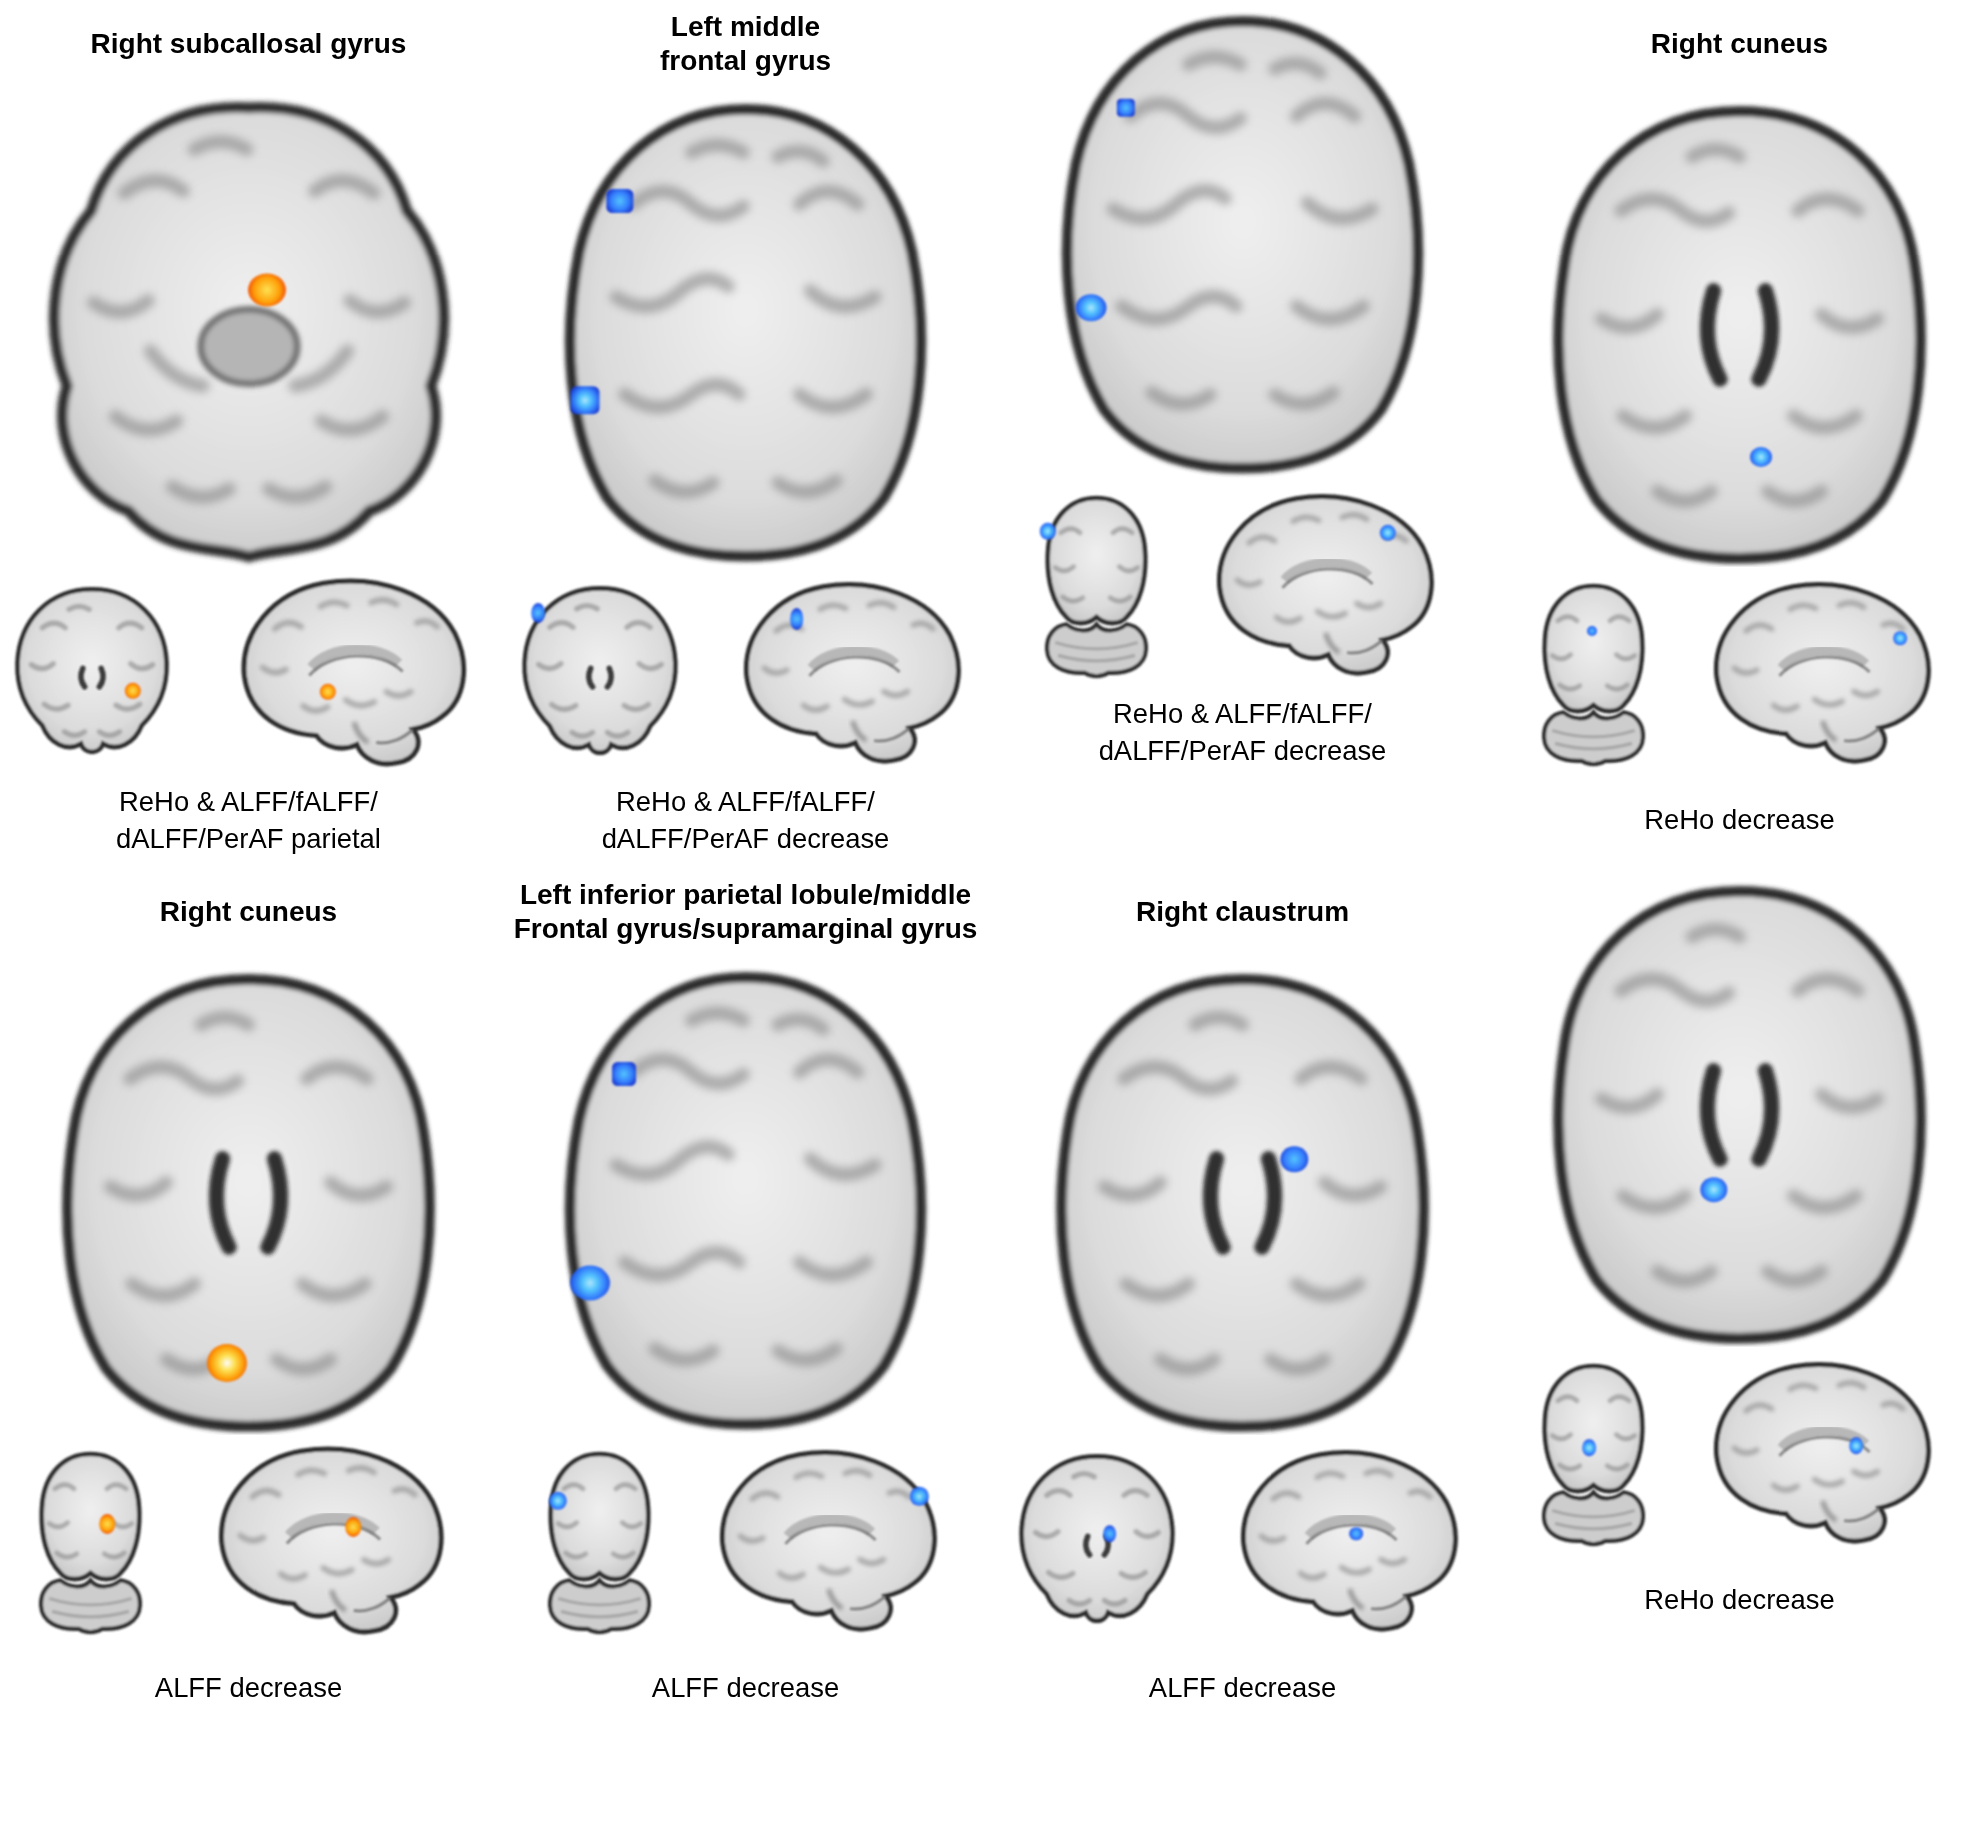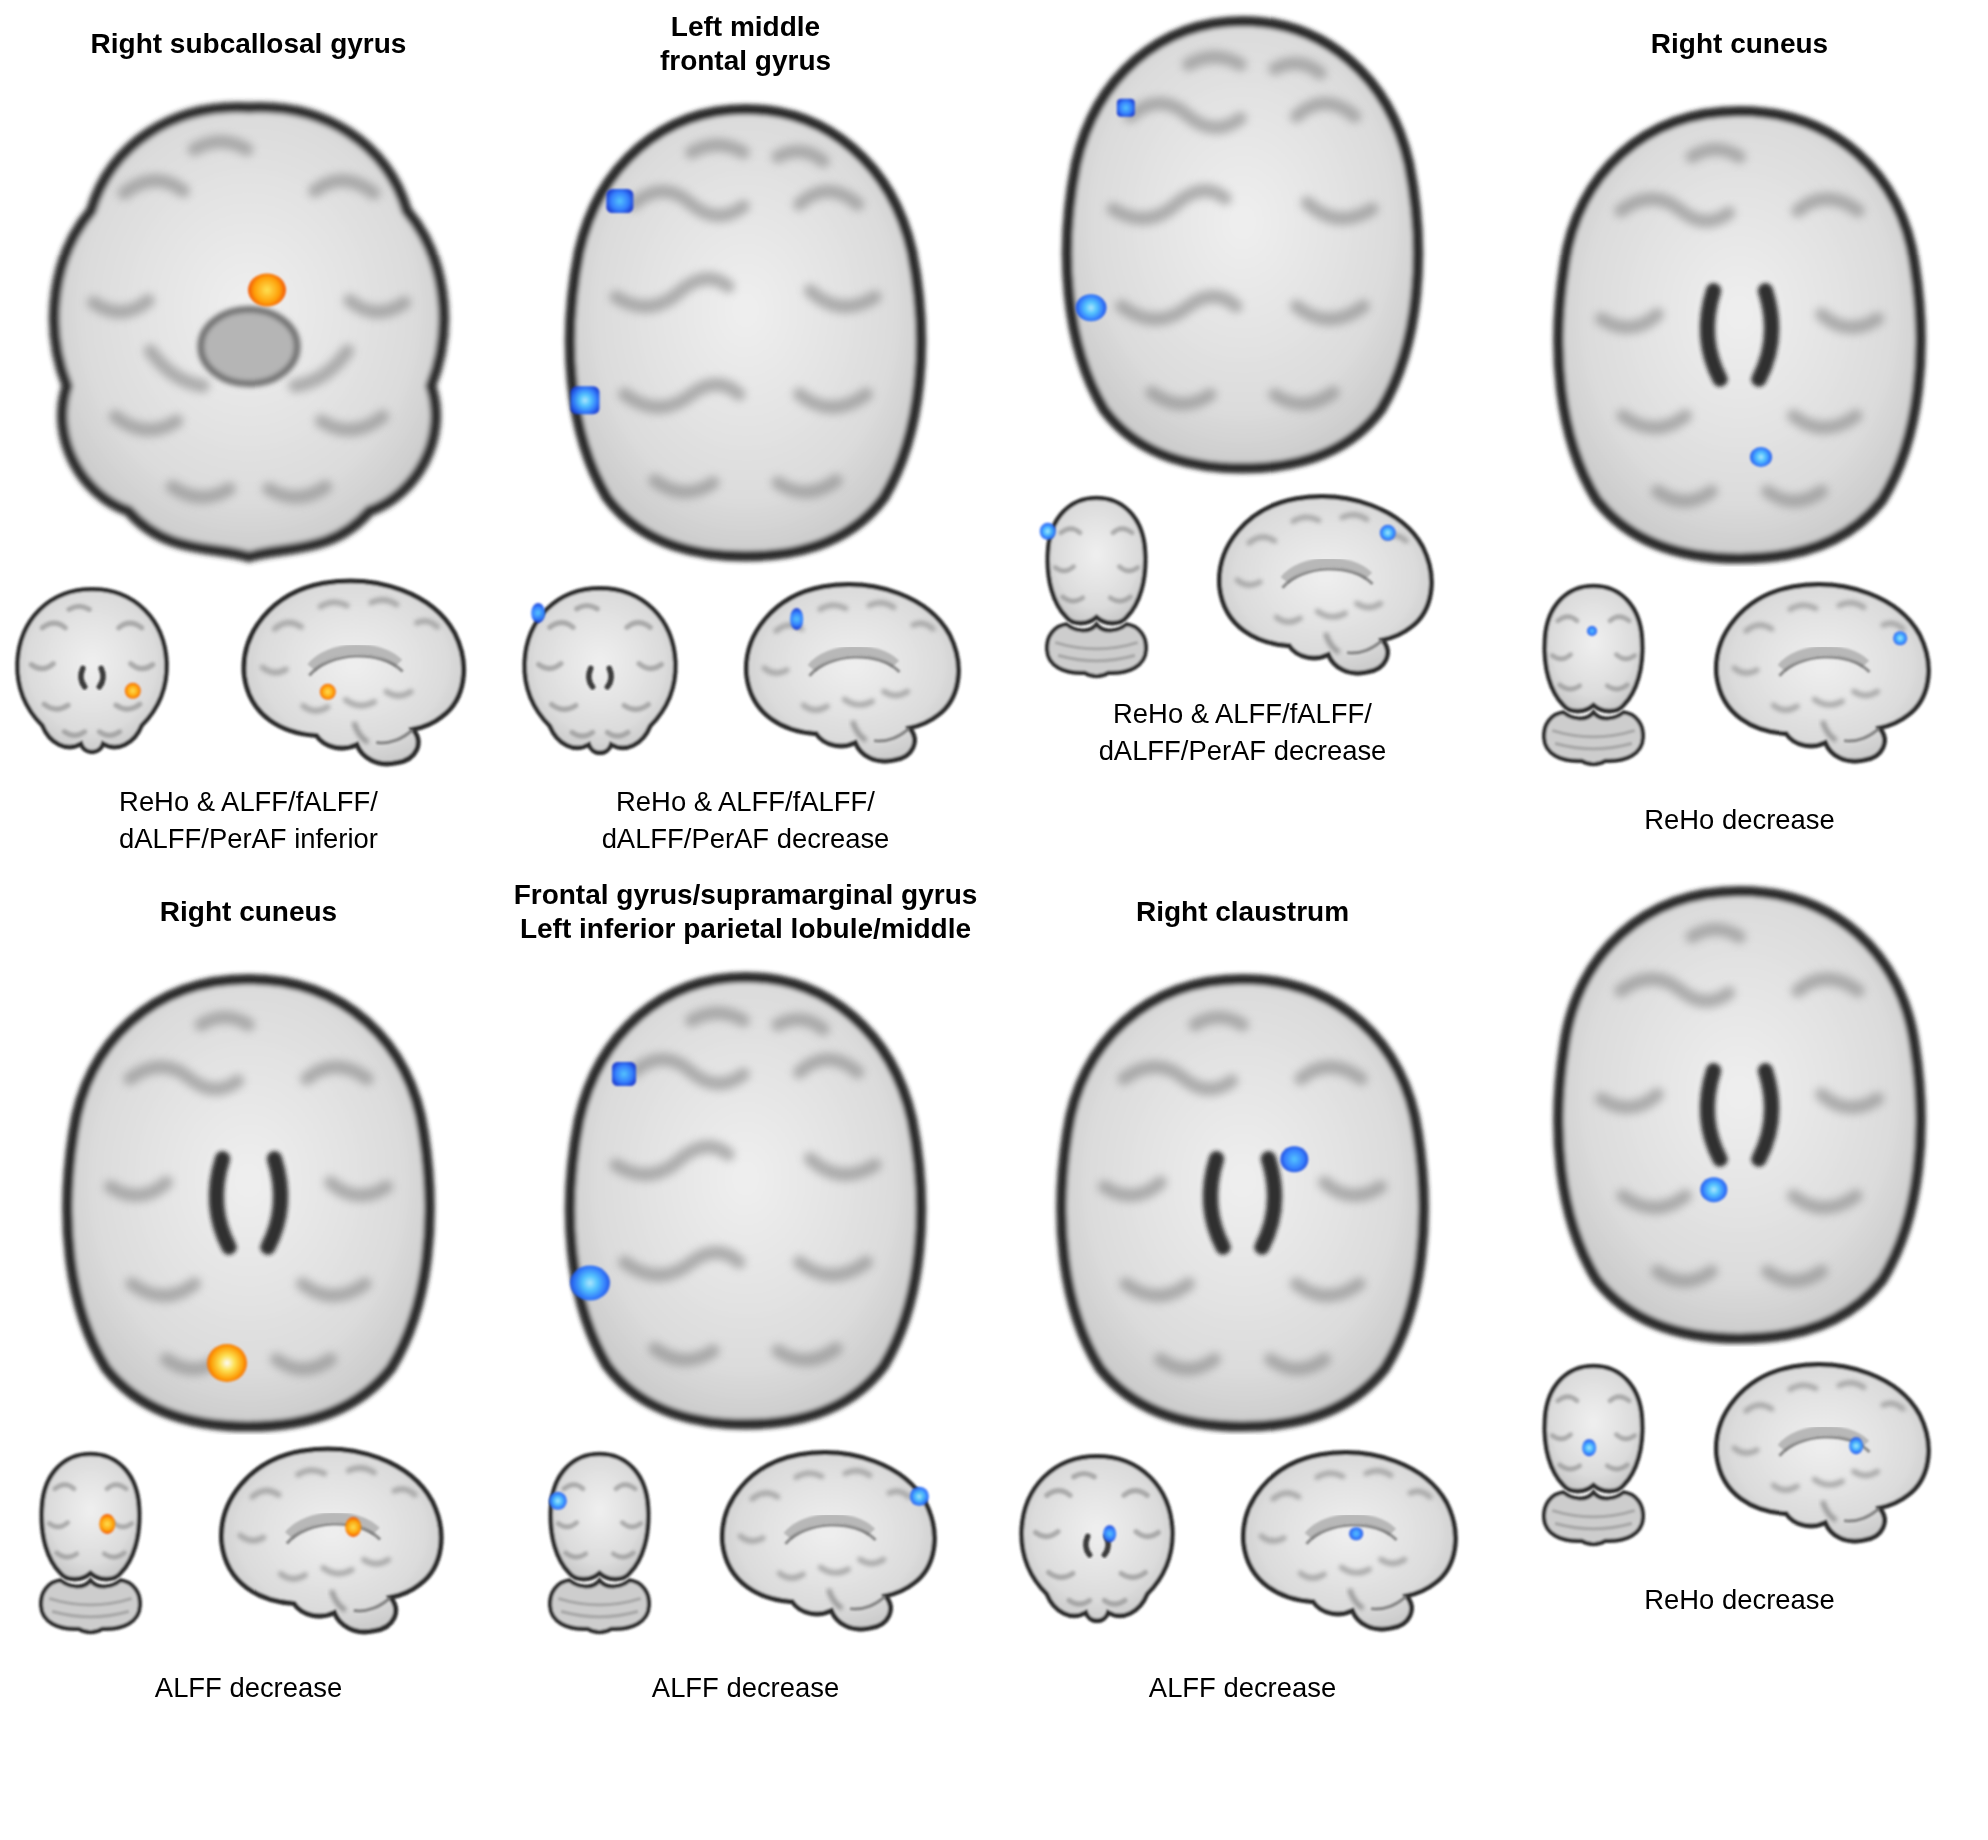--- a/index.html
+++ b/index.html
@@ -183,21 +183,21 @@
         </div>
       <div class="slice sagittal big">
         <svg viewBox="0 0 260 200">
             <use href="#sag"></use>
           </svg>
       <div class="blob" style="left: 40%; top: 60%; width: 16.4px; height: 16.4px; border-radius: 50%; background: radial-gradient(circle, rgb(255, 225, 77) 0%, rgb(255, 157, 0) 50%, rgb(240, 60, 0) 82%, rgba(0, 0, 0, 0) 100%);"></div>
         </div>
     </div>
     <figcaption class="caption">
       <div>ReHo &amp; ALFF/fALFF/</div>
-      <div>dALFF/PerAF inferior</div>
+      <div>dALFF/PerAF parietal</div>
     </figcaption>
   </figure>
 
   <figure class="panel" style="margin:0">
     <div class="panel-title">
       <div>Left middle</div>
       <div>frontal gyrus</div>
     </div>
     <div class="axial-wrap">
       <div class="slice axial">
@@ -323,22 +323,22 @@
         </div>
     </div>
     <figcaption class="caption">
       <div>ALFF decrease</div>
       <div></div>
     </figcaption>
   </figure>
 
   <figure class="panel" style="margin:0">
     <div class="panel-title">
+      <div>Left inferior parietal lobule/middle</div>
       <div>Frontal gyrus/supramarginal gyrus</div>
-      <div>Left inferior parietal lobule/middle</div>
     </div>
     <div class="axial-wrap">
       <div class="slice axial">
         <svg viewBox="0 0 200 220">
             <use href="#ax-sup"></use>
           </svg>
       <div class="blob" style="left: 22%; top: 24%; width: 24px; height: 24px; border-radius: 22%; background: radial-gradient(circle, rgb(79, 195, 255) 0%, rgb(46, 123, 255) 50%, rgb(21, 52, 207) 82%, rgba(0, 0, 0, 0) 100%);"></div>
           <div class="blob" style="left: 14%; top: 68%; width: 40px; height: 35px; border-radius: 50%; background: radial-gradient(circle, rgb(174, 232, 255) 0%, rgb(79, 195, 255) 28%, rgb(46, 123, 255) 58%, rgb(21, 52, 207) 86%, rgba(0, 0, 0, 0) 100%);"></div>
         </div>
     </div>

